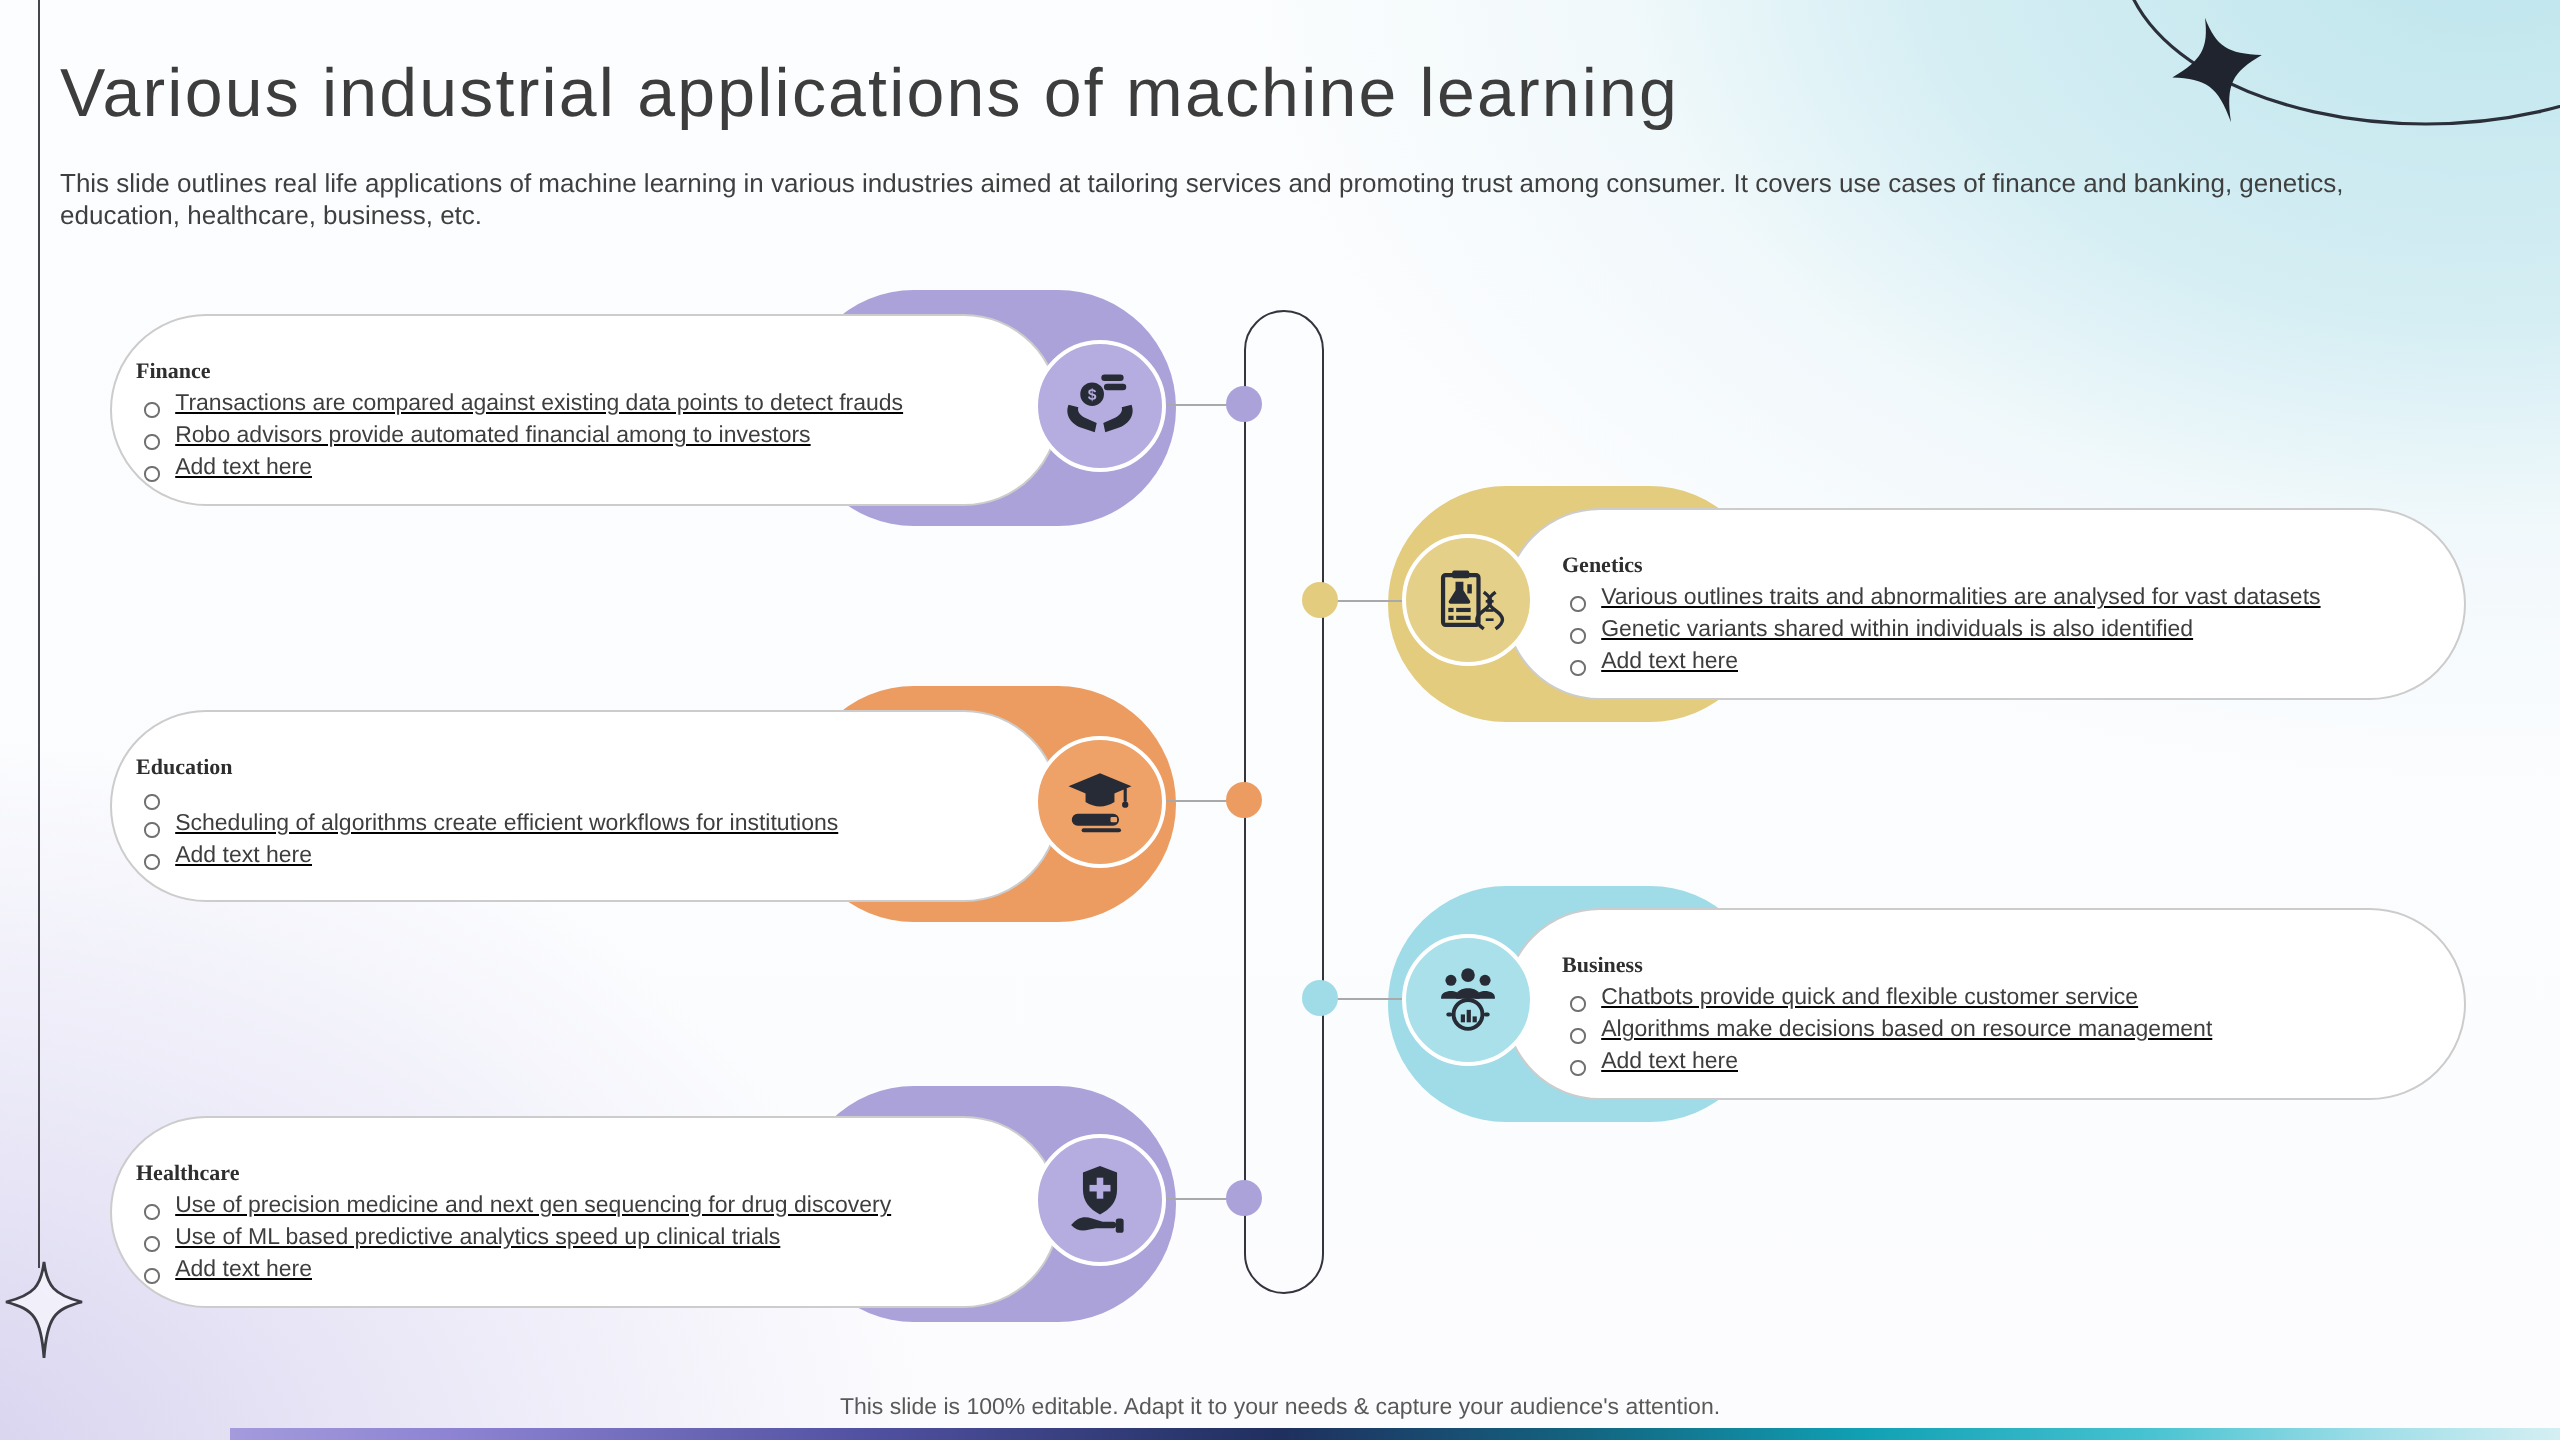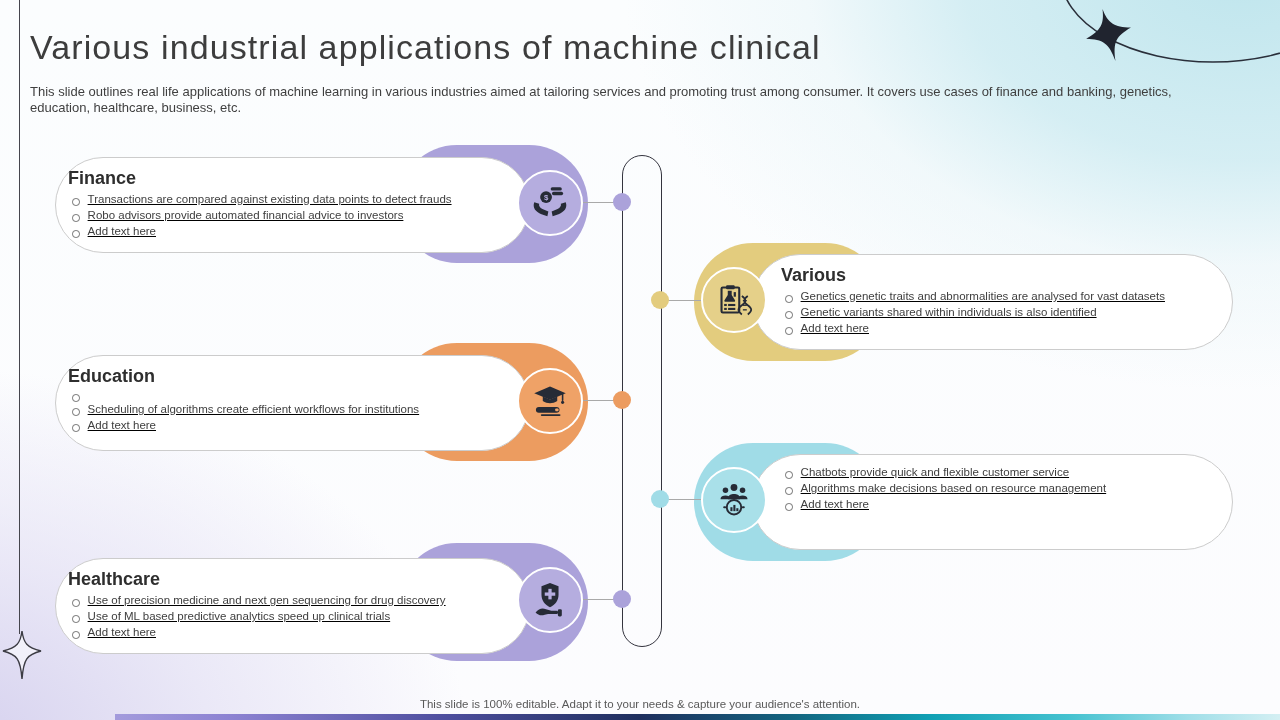--- a/index.html
+++ b/index.html
@@ -23,21 +23,21 @@
   .subtitle{position:absolute;left:30px;top:84px;width:1185px;font-size:13px;line-height:16px;color:#3f3f3f;}
   .footer{position:absolute;left:0;top:698px;width:100%;text-align:center;font-size:11.5px;color:#595959;}
   
   .spine{position:absolute;left:622px;top:155px;width:38px;height:490px;border:1.2px solid #34343e;border-radius:20px;background:transparent;}
   .hline{position:absolute;height:1.2px;background:#a9a9a9;}
   .dot{position:absolute;width:18px;height:18px;border-radius:50%;}
   
   .arc{position:absolute;width:190px;height:118px;border-radius:59px;}
   .card{position:absolute;width:475px;height:96px;background:#ffffff;border:1px solid #cccccc;border-radius:48px;box-sizing:border-box;padding:10px 30px 0 12px;}
   .card.right{width:481px;padding:10px 14px 0 28px;}
-  .card-title{font-size:18px;font-weight:bold;color:#2e2e2e;margin:0 0 3px 0;}
+  .card-title{font-size:11px;font-weight:bold;color:#2e2e2e;margin:12px 0 3px 0;font-family:Liberation Serif, serif;}
   .bullet{display:flex;align-items:center;line-height:15.5px;margin-bottom:0.5px;text-decoration:underline;}
   .marker{flex:none;width:5.6px;height:5.6px;border:1.3px solid #707070;border-radius:50%;margin:4px 8px 0 4px;background:#fff;}
   .btext{font-size:11.5px;color:#3e3e3e;white-space:nowrap;}
   .icon-circle{position:absolute;width:66px;height:66px;border-radius:50%;border:2px solid #ffffff;box-sizing:border-box;display:flex;align-items:center;justify-content:center;}
   .icon-circle svg{width:42px;height:42px;}
   
   .fin-arc{left:398px;top:145px;} .fin-card{left:55px;top:157px;} .fin-circ{left:517px;top:170px;} .fin-line{left:583px;top:202px;width:39px;} .fin-dot{left:613px;top:193px;}
   .edu-arc{left:398px;top:343px;} .edu-card{left:55px;top:355px;} .edu-circ{left:517px;top:368px;} .edu-line{left:583px;top:400px;width:39px;} .edu-dot{left:613px;top:391px;}
   .hea-arc{left:398px;top:543px;} .hea-card{left:55px;top:558px;} .hea-circ{left:517px;top:567px;} .hea-line{left:583px;top:599px;width:39px;} .hea-dot{left:613px;top:590px;}
   .gen-arc{left:694px;top:243px;} .gen-card{left:752px;top:254px;} .gen-circ{left:701px;top:267px;} .gen-line{left:660px;top:300px;width:41px;} .gen-dot{left:651px;top:291px;}
@@ -53,35 +53,35 @@
     <ellipse cx="1213" cy="-24" rx="152" ry="86" fill="none" stroke="#2a2f3a" stroke-width="1.6"></ellipse>
   </svg>
   <div class="left-vline"></div>
   <svg class="sparkle-tr" width="50" height="54" viewBox="0 0 52 56">
     <path d="M26 0 C28 16 33 21 50 26 C33 31 28 36 26 56 C24 36 19 31 2 26 C19 21 24 16 26 0 Z" fill="#20242f"></path>
   </svg>
   <svg class="star-bl" width="42" height="50" viewBox="0 0 42 50">
     <path d="M21 1 C22.5 13 26 17.5 40 21 C26 24.5 22.5 29 21 49 C19.5 29 16 24.5 2 21 C16 17.5 19.5 13 21 1 Z" fill="rgba(255,255,255,0.55)" stroke="#3c3c44" stroke-width="1.4"></path>
   </svg>
 
-  <div class="title">Various industrial applications of machine clinical</div>
+  <div class="title">Various industrial applications of machine learning</div>
   <div class="subtitle">This slide outlines real life applications of machine learning in various industries aimed at tailoring services and promoting trust among consumer. It covers use cases of finance and banking, genetics, education, healthcare, business, etc.</div>
 
   <div class="spine z1"></div>
 
   <div class="arc fin-arc z1" style="background: rgb(171, 162, 218);"></div>
   <div class="card fin-card z2">
     <div class="card-title">Finance</div>
     <div class="bullet">
         <span class="marker"></span>
         <span class="btext">Transactions are compared against existing data points to detect frauds</span>
       </div>
     <div class="bullet">
         <span class="marker"></span>
-        <span class="btext">Robo advisors provide automated financial advice to investors</span>
+        <span class="btext">Robo advisors provide automated financial among to investors</span>
       </div>
     <div class="bullet">
         <span class="marker"></span>
         <span class="btext">Add text here</span>
       </div>
   </div>
   <div class="icon-circle fin-circ z3" style="background: rgb(181, 173, 223);">
     <svg viewBox="0 0 64 64">
         <g fill="#262b36">
       <rect x="33" y="8" width="17" height="5" rx="2.5"></rect>
@@ -91,24 +91,24 @@
       <path d="M8 31 c-3 8 2 15 11 18 l9 3 1.5 -7 -9 -4 c-4 -2 -6 -5 -5 -8 z"></path>
       <path d="M56 31 c3 8 -2 15 -11 18 l-9 3 -1.5 -7 9 -4 c4 -2 6 -5 5 -8 z"></path>
     </g>
       </svg>
   </div>
   <div class="hline fin-line z2"></div>
   <div class="dot fin-dot z3" style="background: rgb(171, 162, 218);"></div>
 
   <div class="arc gen-arc z1" style="background: rgb(227, 204, 126);"></div>
   <div class="card right gen-card z2">
-    <div class="card-title">Various</div>
-    <div class="bullet">
-        <span class="marker"></span>
-        <span class="btext">Genetics genetic traits and abnormalities are analysed for vast datasets</span>
+    <div class="card-title">Genetics</div>
+    <div class="bullet">
+        <span class="marker"></span>
+        <span class="btext">Various outlines traits and abnormalities are analysed for vast datasets</span>
       </div>
     <div class="bullet">
         <span class="marker"></span>
         <span class="btext">Genetic variants shared within individuals is also identified</span>
       </div>
     <div class="bullet">
         <span class="marker"></span>
         <span class="btext">Add text here</span>
       </div>
   </div>
@@ -162,20 +162,21 @@
       <rect x="18" y="52" width="30" height="3" rx="1.5"></rect>
       <rect x="40" y="43.5" width="5" height="4" rx="1" fill="#efa267"></rect>
     </g>
       </svg>
   </div>
   <div class="hline edu-line z2"></div>
   <div class="dot edu-dot z3" style="background: rgb(236, 156, 96);"></div>
 
   <div class="arc bus-arc z1" style="background: rgb(160, 220, 231);"></div>
   <div class="card right bus-card z2">
+    <div class="card-title">Business</div>
     <div class="bullet">
         <span class="marker"></span>
         <span class="btext">Chatbots provide quick and flexible customer service</span>
       </div>
     <div class="bullet">
         <span class="marker"></span>
         <span class="btext">Algorithms make decisions based on resource management</span>
       </div>
     <div class="bullet">
         <span class="marker"></span>

